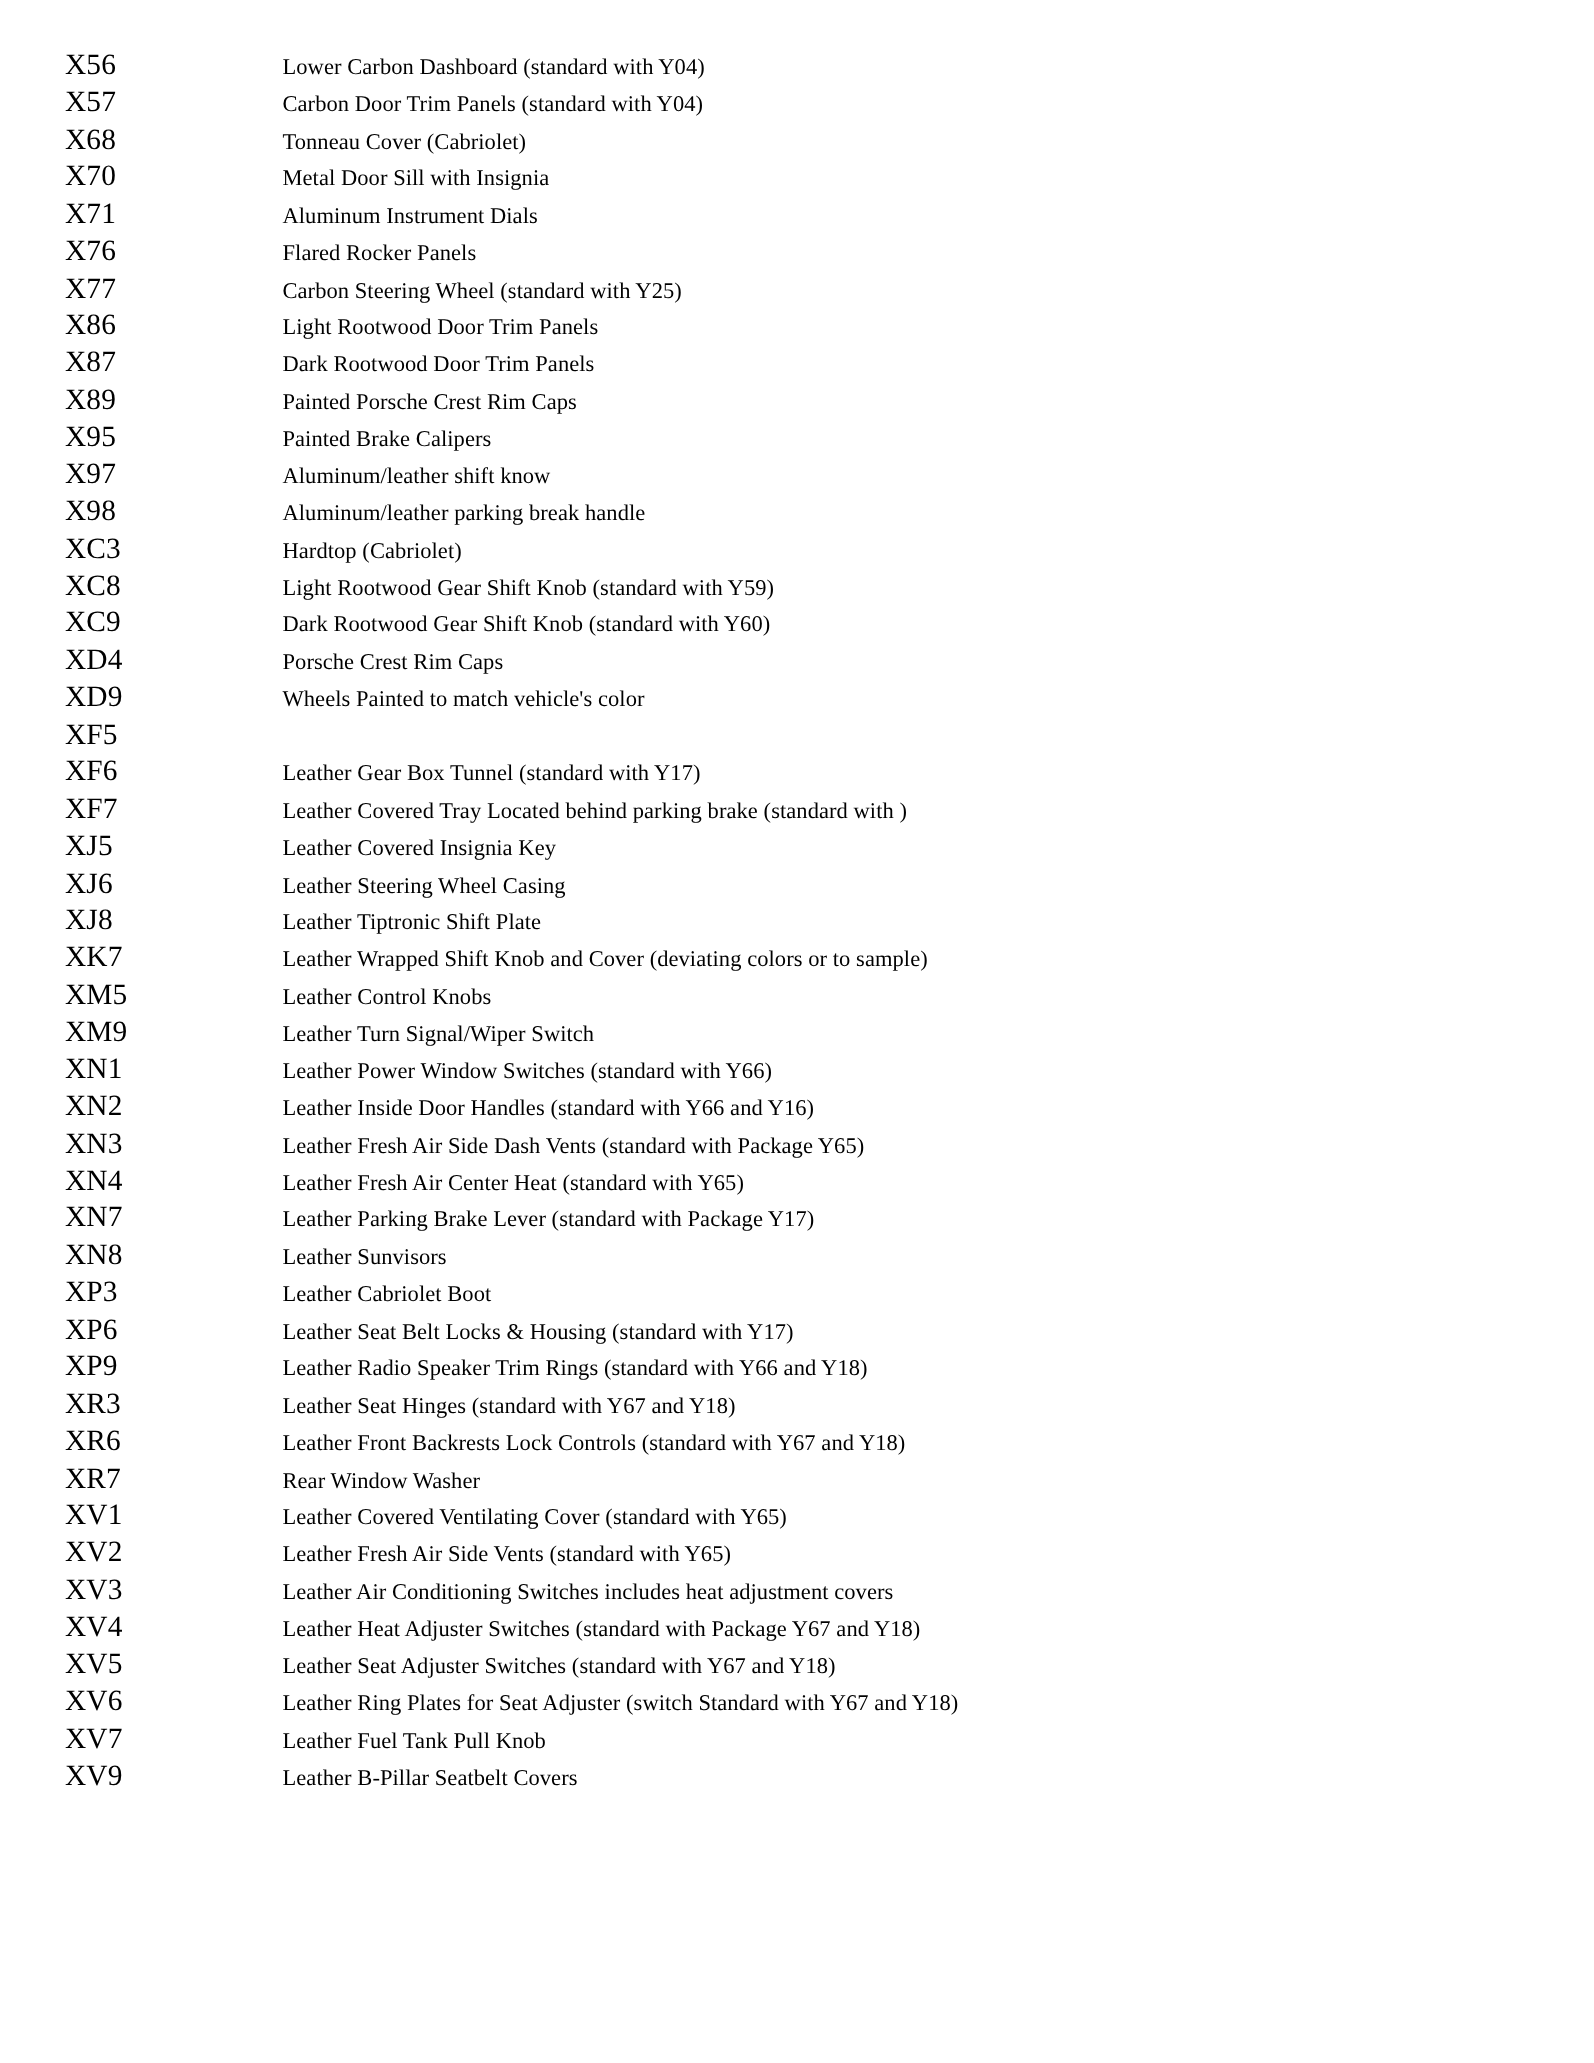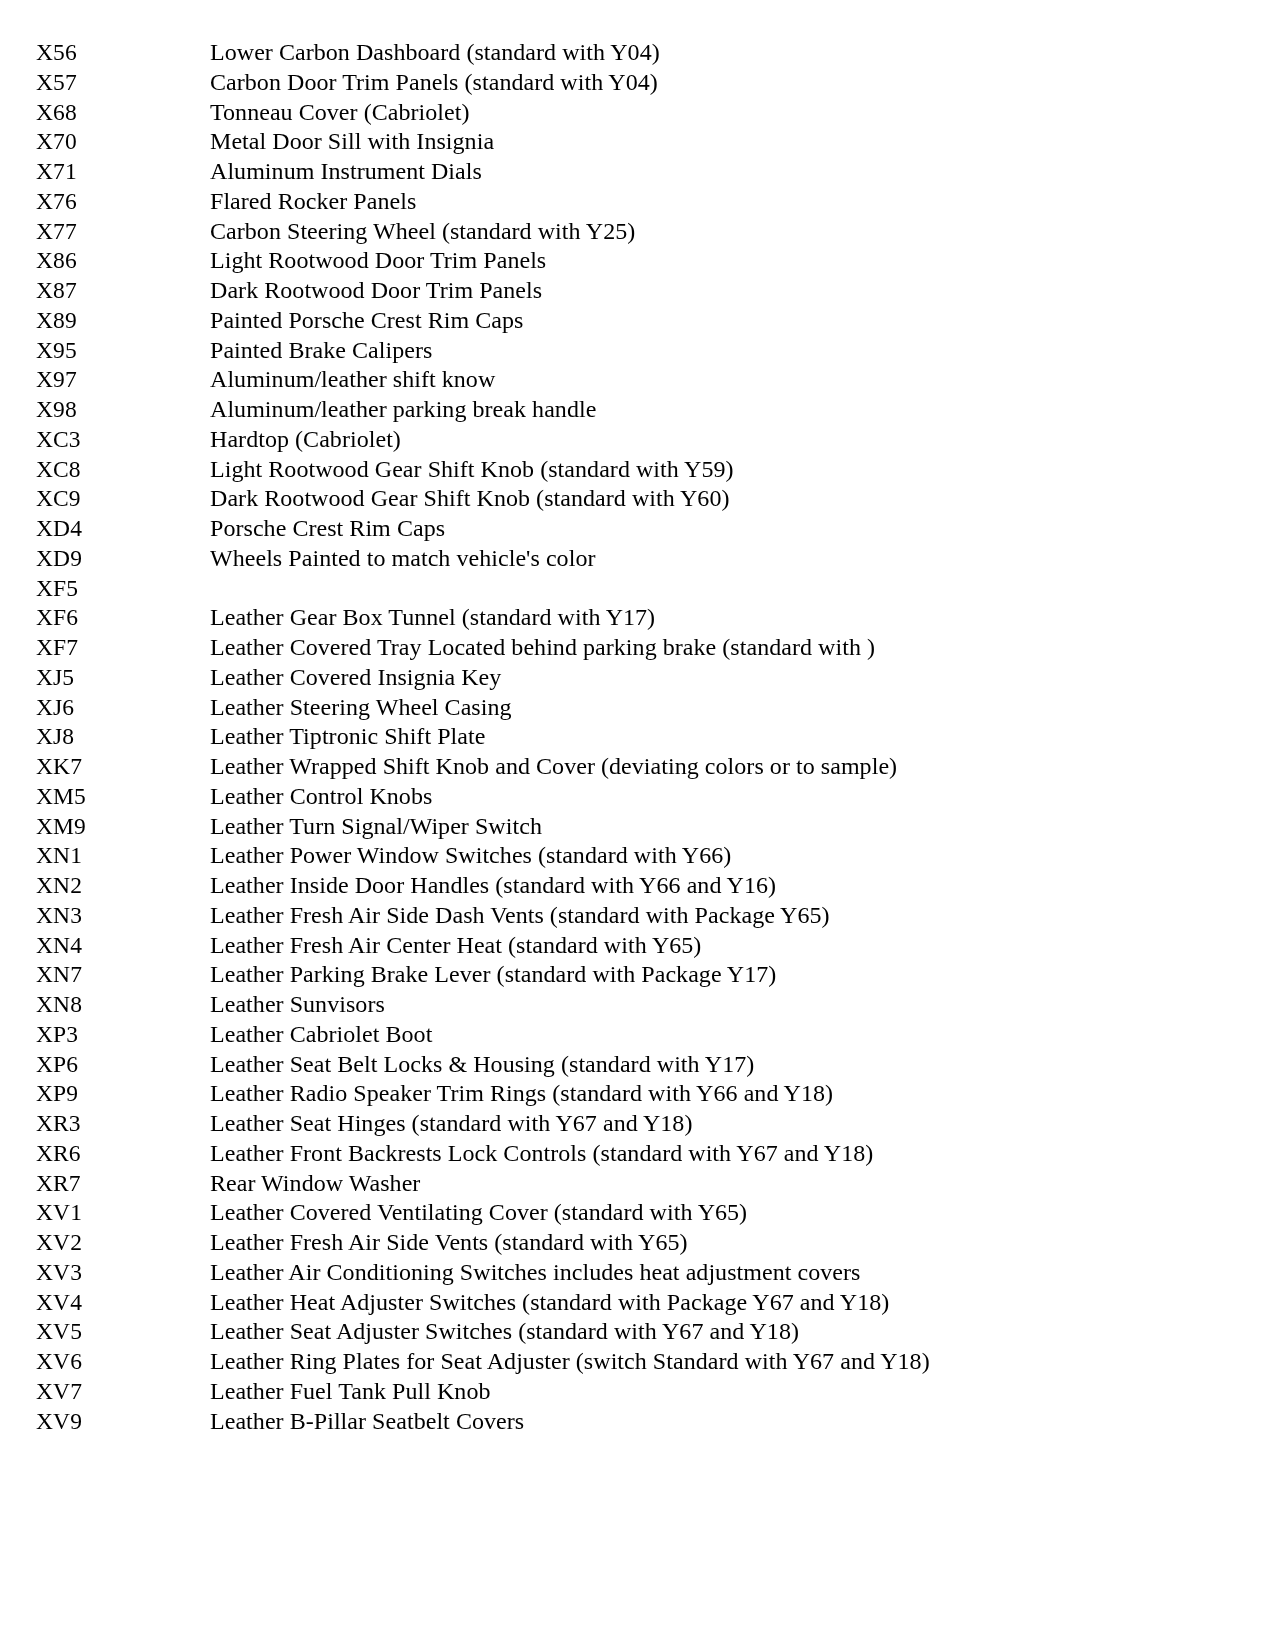--- a/index.html
+++ b/index.html
@@ -14,42 +14,42 @@
     font-family: "Liberation Serif", "DejaVu Serif", serif;
     color: #000000;
     -webkit-font-smoothing: antialiased;
   }
   .page {
     position: relative;
     width: 1275px;
     height: 1650px;
     background: #ffffff;
     box-sizing: border-box;
-    padding: 38px 80px 0 36px;
+    padding: 38px 80px 0 52px;
   }
   .options-list {
     display: block;
     width: 100%;
   }
   .option-row {
     display: flex;
     align-items: baseline;
     height: 29.75px;
     line-height: 29.75px;
     white-space: nowrap;
   }
   .option-code {
     flex: 0 0 auto;
     width: 174px;
     font-size: 23.5px;
     letter-spacing: 0.1px;
   }
   .option-desc {
     flex: 1 1 auto;
-    font-size: 24px;
+    font-size: 18px;
     letter-spacing: 0.05px;
   }
 </style>
 </head>
 <body>
 
 <div class="page">
   <div class="options-list" id="options-list">
       <div class="option-row">
         <span class="option-code">X56</span>

